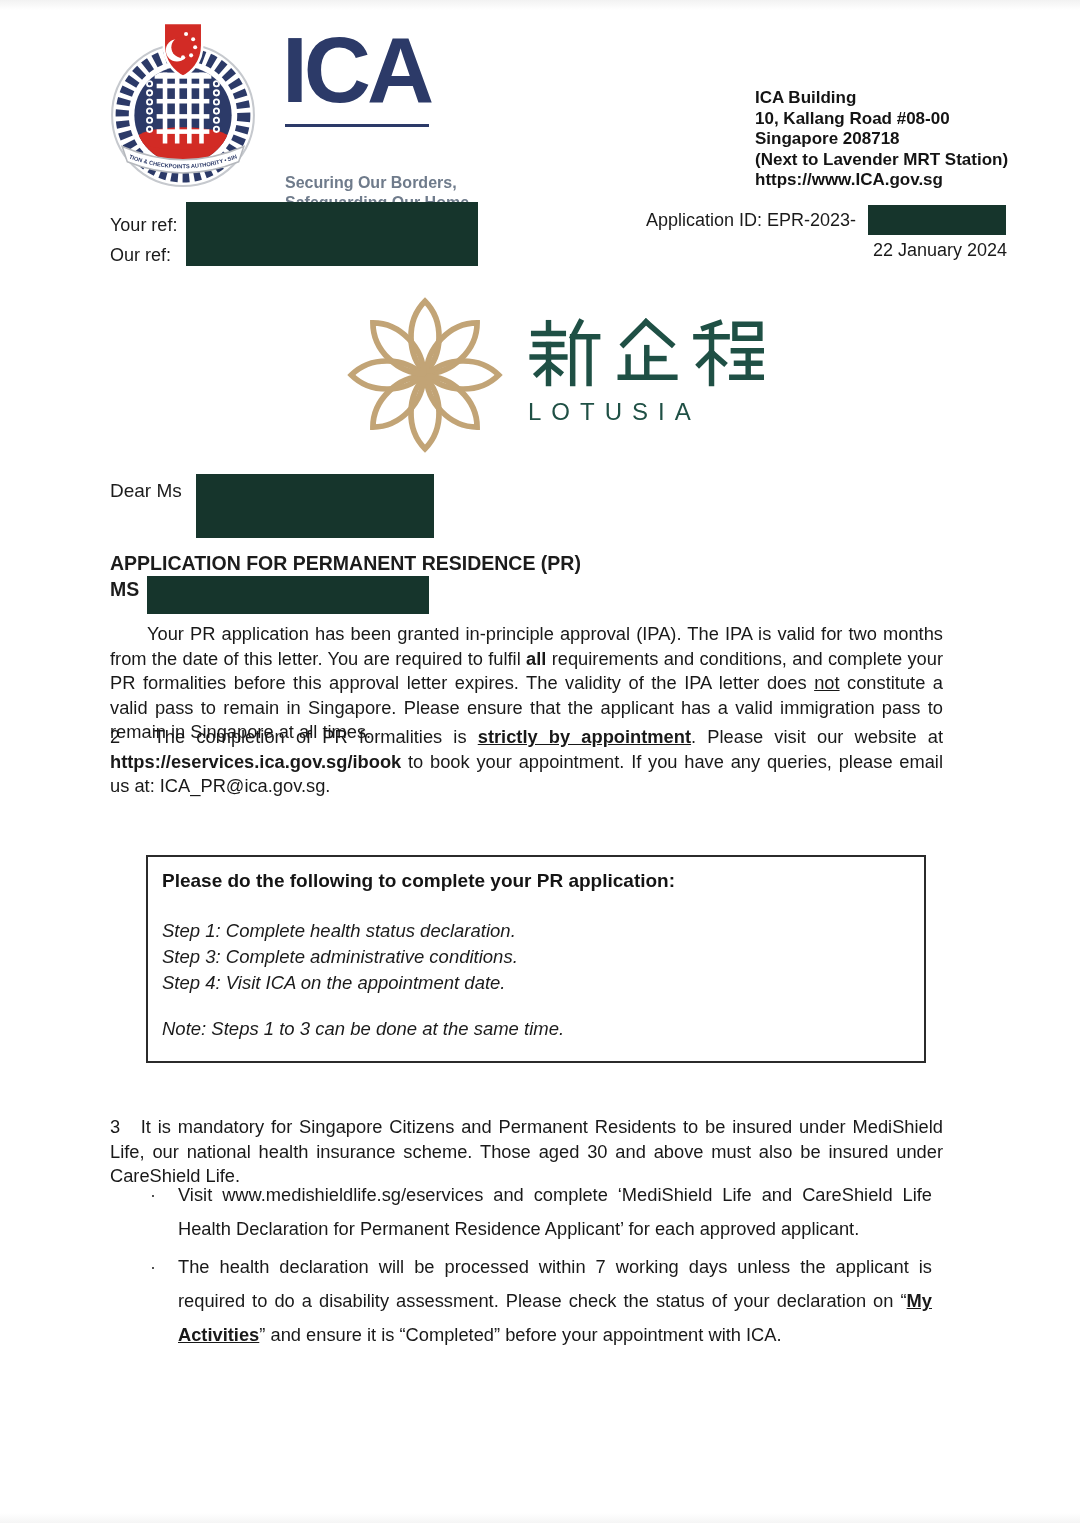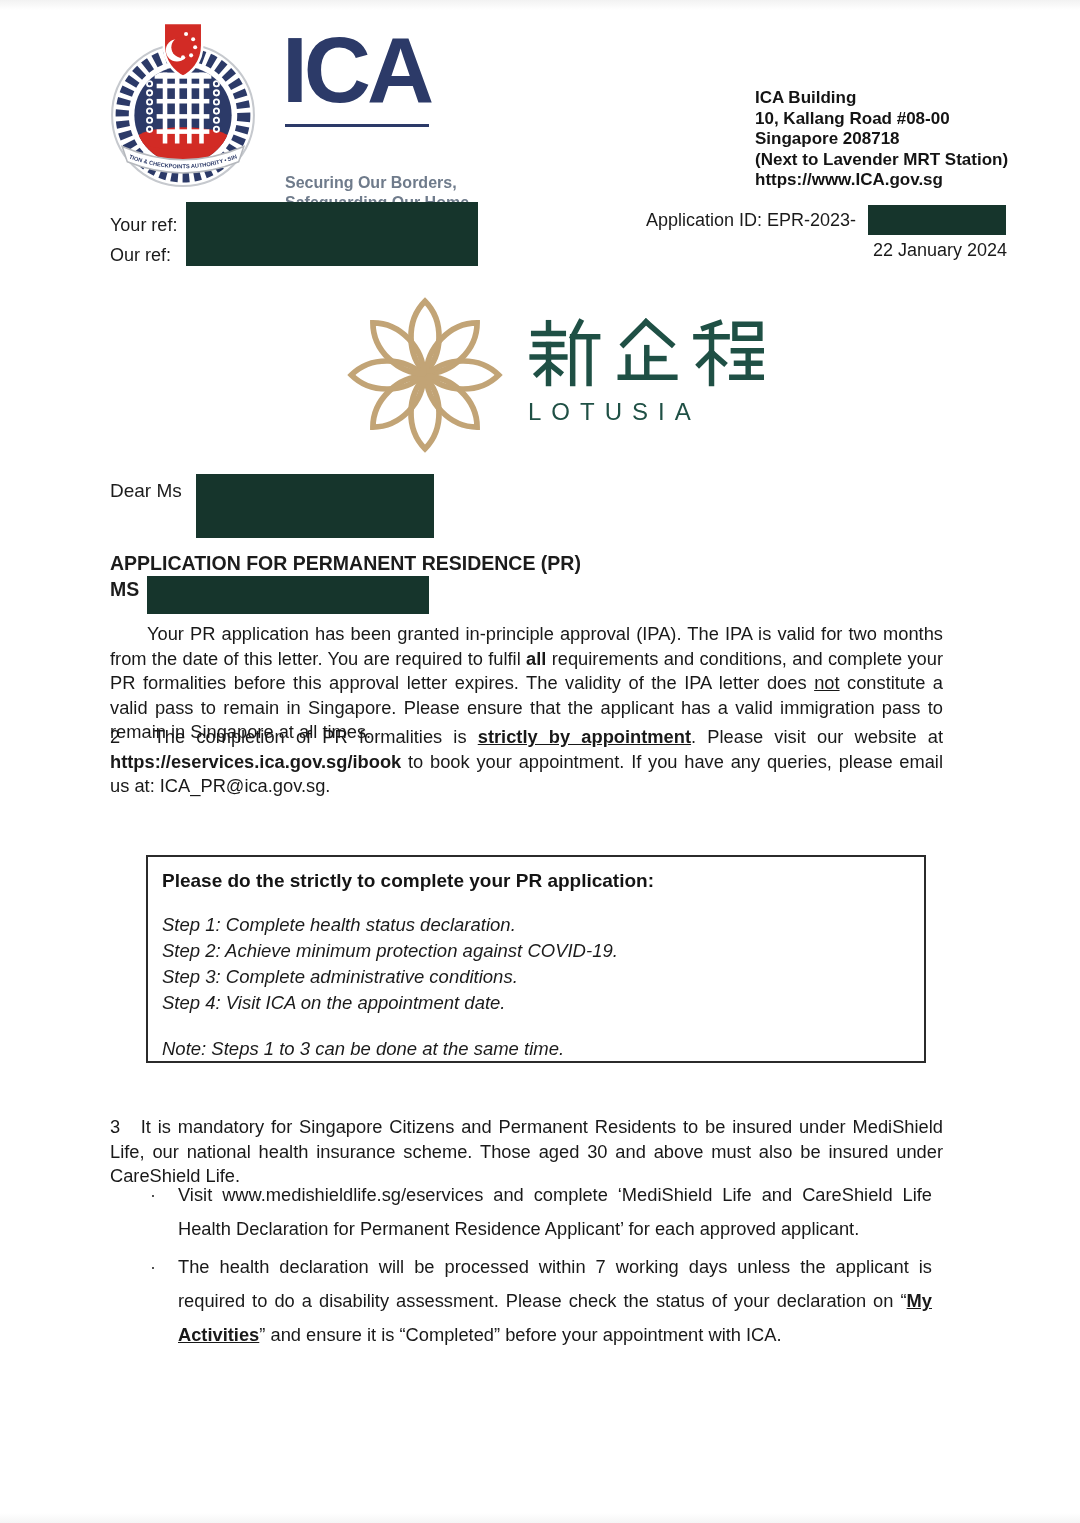--- a/index.html
+++ b/index.html
@@ -55,21 +55,21 @@
     font-size:18.3px;line-height:24.6px;text-align:justify;color:#191919;
   }
   .p1{top:622px;text-indent:37px;}
   .p2{top:725px;}
   .p3{top:1083px;margin-top:32px;}
   .action-box{
     position:absolute;left:146px;top:855px;width:748px;height:178px;
     border:2px solid #2b2b2b;padding:13px 14px;background:transparent;
   }
   .action-heading{font-size:19px;font-weight:700;color:#141414;}
-  .action-steps{margin-top:20px;font-style:italic;font-size:18.5px;line-height:26px;color:#1b1b1b;}
+  .action-steps{margin-top:26px;font-style:italic;font-size:18.5px;line-height:26px;color:#1b1b1b;}
   .action-note{margin-top:22px;font-style:italic;font-size:18.5px;color:#1b1b1b;}
   .bullets{position:absolute;left:148px;top:1178px;width:784px;}
   .bullet{position:relative;padding-left:30px;text-align:justify;
     font-size:18.3px;line-height:34px;color:#191919;margin-bottom:4px;}
   .bullet .marker{position:absolute;left:2px;top:0;font-size:18px;color:#333;}
 </style>
 </head>
 <body>
 
 <div class="page">
@@ -217,24 +217,23 @@
   <div class="subject">
     <div>APPLICATION FOR PERMANENT RESIDENCE (PR)</div>
     <div>MS</div>
   </div>
   <div class="redact redact-ms"></div>
 
   <div class="para p1"><span>Your PR application has been granted in-principle approval (IPA). The IPA is valid for two months from the date of this letter. You are required to fulfil </span><span style="font-weight: 700;">all</span><span> requirements and conditions, and complete your PR formalities before this approval letter expires. The validity of the IPA letter does </span><span style="text-decoration: underline;">not</span><span> constitute a valid pass to remain in Singapore. Please ensure that the applicant has a valid immigration pass to remain in Singapore at all times.</span></div>
   <div class="para p2"><span>2&nbsp;&nbsp;&nbsp;The completion of PR formalities is </span><span style="font-weight: 700; text-decoration: underline;">strictly by appointment</span><span>. Please visit our website at </span><span style="font-weight: 700;">https://eservices.ica.gov.sg/ibook</span><span> to book your appointment. If you have any queries, please email us at: ICA_PR@ica.gov.sg.</span></div>
 
   <div class="action-box">
-    <div class="action-heading">Please do the strictly to complete your PR application:</div>
+    <div class="action-heading">Please do the following to complete your PR application:</div>
     <div class="action-steps">
       <div>Step 1: Complete health status declaration.</div>
-      <div>Step 2: Achieve minimum protection against COVID-19.</div>
       <div>Step 3: Complete administrative conditions.</div>
       <div>Step 4: Visit ICA on the appointment date.</div>
     </div>
     <div class="action-note">Note: Steps 1 to 3 can be done at the same time.</div>
   </div>
 
   <div class="para p3"><span>3&nbsp;&nbsp;&nbsp;It is mandatory for Singapore Citizens and Permanent Residents to be insured under MediShield Life, our national health insurance scheme. Those aged 30 and above must also be insured under CareShield Life.</span></div>
 
   <div class="bullets">
     <div class="bullet">

